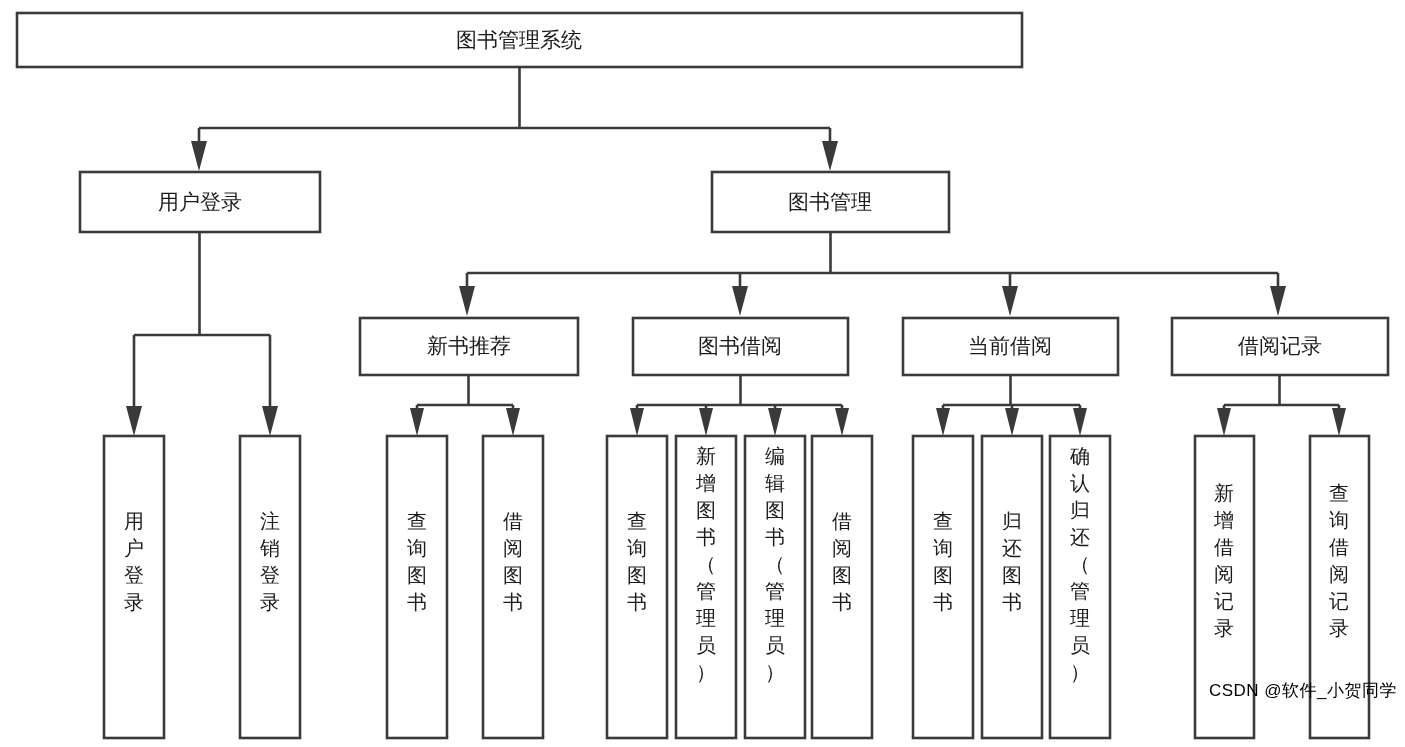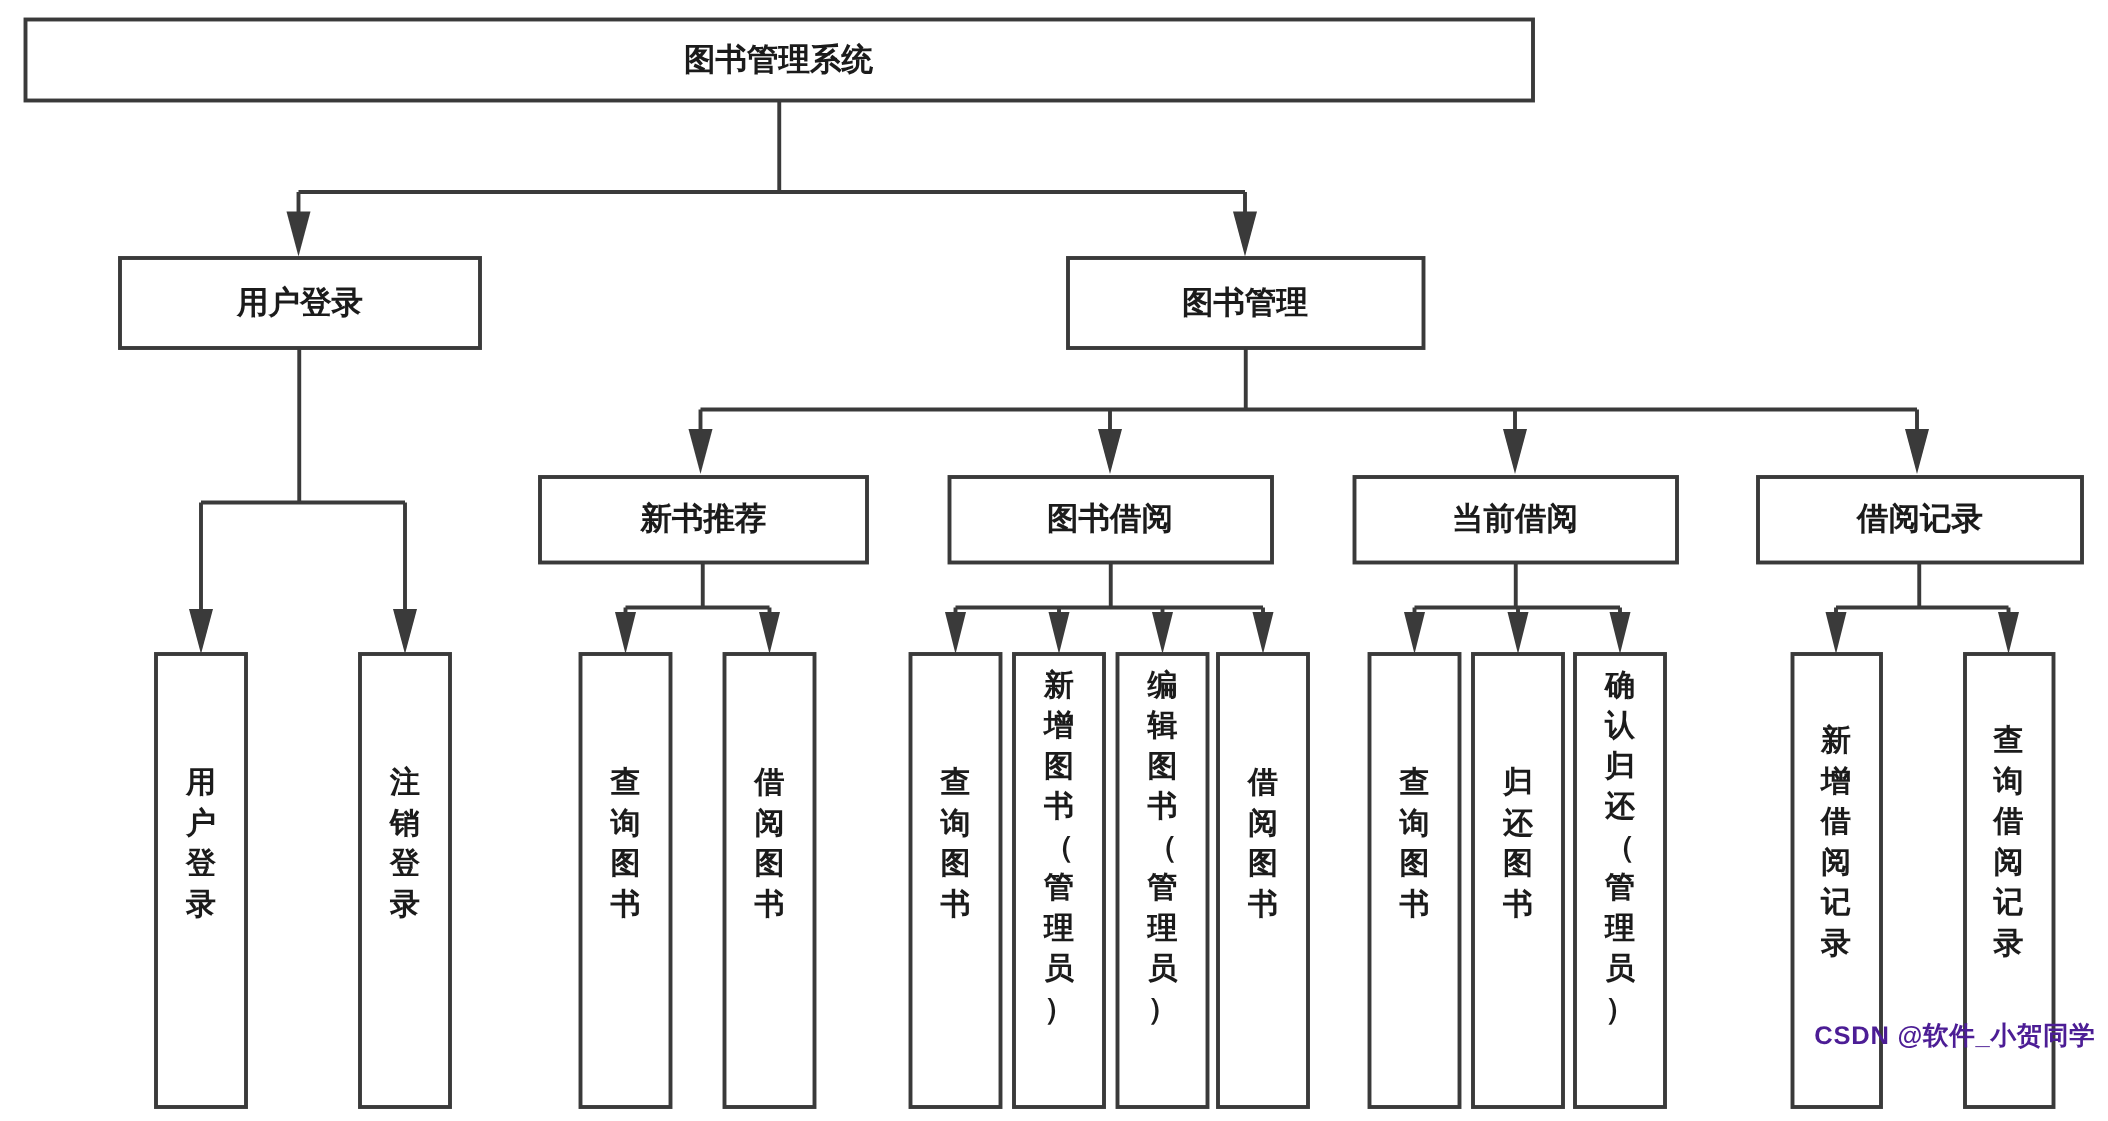--- a/index.html
+++ b/index.html
@@ -11,21 +11,20 @@
     width: 1405px;
     height: 747px;
     font-family: "Liberation Sans", "DejaVu Sans", sans-serif;
     overflow: hidden;
     position: relative;
   }
   #diagram-root {
     position: relative;
     width: 1405px;
     height: 708px;
-    font-weight: bold;
   }
   svg#tree-svg {
     position: absolute;
     left: 0;
     top: 0;
     width: 1405px;
     height: 747px;
     display: block;
   }
   .node-box {
@@ -55,21 +54,21 @@
     font-size: 20px;
     fill: #1b1b1b;
     text-anchor: middle;
   }
   .watermark-text {
     position: absolute;
     right: 8px;
     bottom: 6px;
     font-family: "Liberation Sans", "DejaVu Sans", sans-serif;
     font-size: 17px;
-    color: #4c1d95;
+    color: #000000;
     letter-spacing: 0.5px;
     white-space: nowrap;
     pointer-events: none;
   }
 </style>
 </head>
 <body>
 
 <div id="diagram-root">
 

